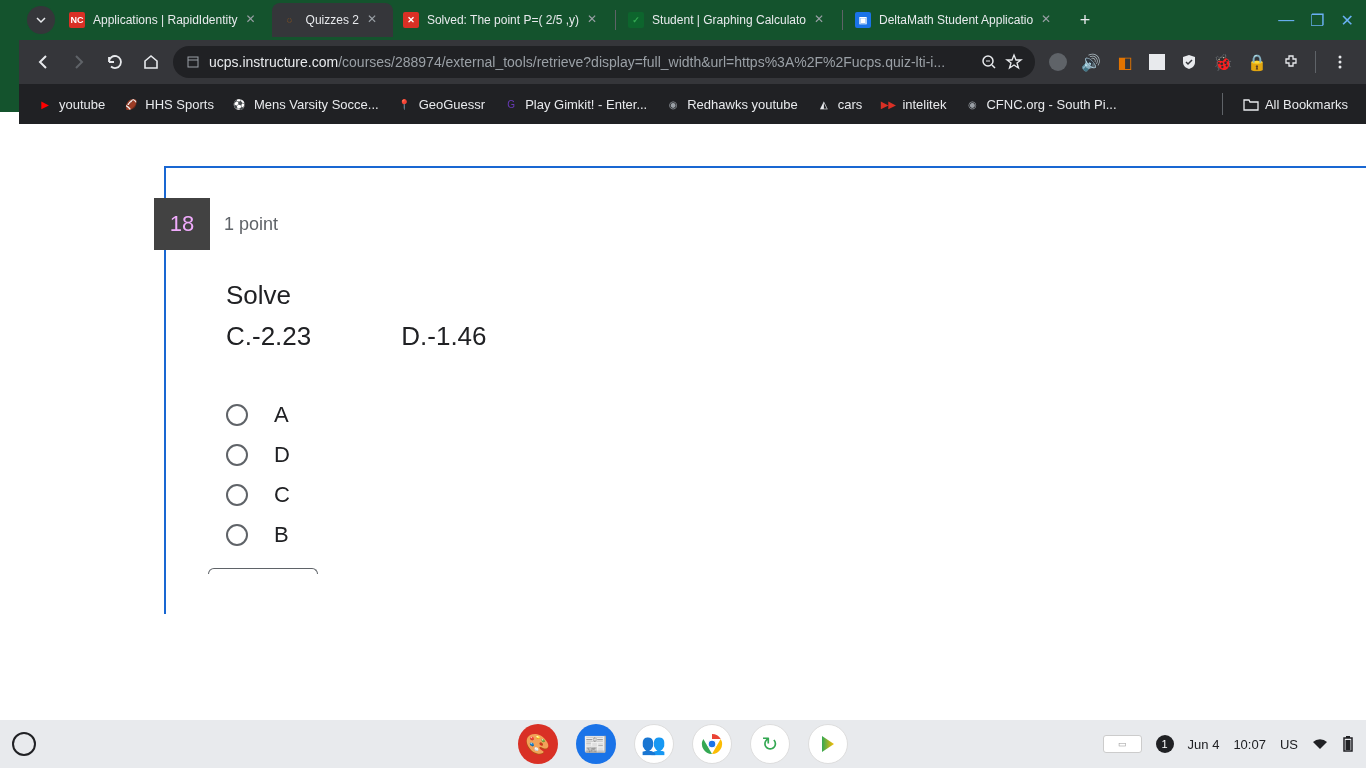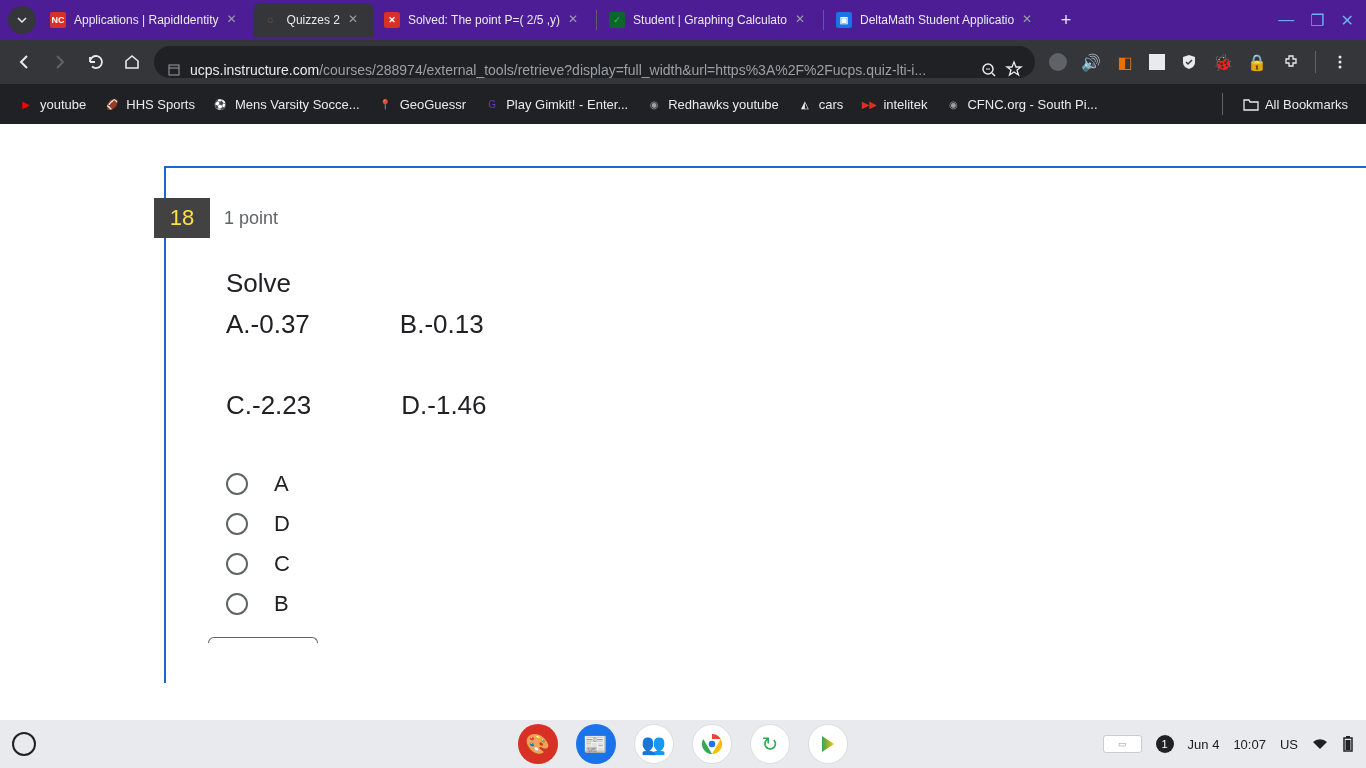--- a/index.html
+++ b/index.html
@@ -1,54 +1,54 @@
 <!DOCTYPE html>
 <html><head>
 <meta charset="utf-8">
 <style>
 * { margin: 0; padding: 0; box-sizing: border-box; font-family: Arial, sans-serif; }
 body { width: 1366px; height: 768px; overflow: hidden; background: #fff; position: relative; }
 
 
-.chrome-top { background: #4c1d95; height: 112px; }
+.chrome-top { background: #14532d; height: 112px; padding-left: 19px; }
 .tab-strip { height: 40px; display: flex; align-items: center; padding-left: 8px; }
 .tab-dropdown { width: 28px; height: 28px; border-radius: 50%; background: #35363a; display: flex; align-items: center; justify-content: center; margin-right: 4px; }
 .tab { height: 34px; display: flex; align-items: center; padding: 0 10px; color: #e8eaed; font-size: 12px; gap: 8px; border-radius: 8px 8px 0 0; min-width: 0; max-width: 230px; }
 .tab.active { background: #35363a; }
 .tab .favicon { width: 16px; height: 16px; flex-shrink: 0; display: flex; align-items: center; justify-content: center; font-size: 9px; font-weight: bold; }
 .tab .title { white-space: nowrap; overflow: hidden; text-overflow: ellipsis; flex: 1; }
 .tab .close { width: 16px; height: 16px; color: #9aa0a6; flex-shrink: 0; }
 .tab-sep { width: 1px; height: 20px; background: #5f6368; margin: 0 2px; }
 .new-tab { width: 28px; height: 28px; display: flex; align-items: center; justify-content: center; color: #e8eaed; font-size: 18px; margin-left: 4px; }
 .win-controls { margin-left: auto; display: flex; gap: 16px; padding-right: 12px; color: #9aa0a6; }
 .win-controls .min { color: #6ab0f3; }
 .win-controls .max { color: #6ab0f3; }
 .win-controls .cls { color: #6ab0f3; }
 
 .toolbar { height: 44px; background: #35363a; display: flex; align-items: center; padding: 0 10px; gap: 8px; }
 .nav-btn { width: 28px; height: 28px; display: flex; align-items: center; justify-content: center; color: #e8eaed; }
 .nav-btn.disabled { color: #5f6368; }
-.omnibox-wrap { flex: 1; display: flex; align-items: flex-end; background: #202124; border-radius: 20px; height: 32px; padding: 0 12px; gap: 8px; }
+.omnibox-wrap { flex: 1; display: flex; align-items: center; background: #202124; border-radius: 20px; height: 32px; padding: 0 12px; gap: 8px; }
 .omnibox-wrap .site-icon { width: 16px; height: 16px; display:flex; align-items:center; justify-content:center;}
 .omnibox { color: #9aa0a6; font-size: 14px; white-space: nowrap; overflow: hidden; flex:1; }
 .omnibox .host { color: #e8eaed; }
 .toolbar-icons { display: flex; gap: 14px; align-items: center; padding: 0 6px; }
 .toolbar-icons .ico { width: 20px; height: 20px; display:flex; align-items:center; justify-content:center; color:#e8eaed; }
 
 .bookmarks { height: 40px; background: #202124; display: flex; align-items: center; padding: 0 12px; gap: 6px; }
 .bm { display: flex; align-items: center; gap: 6px; color: #e8eaed; font-size: 13px; padding: 4px 6px; white-space: nowrap; }
 .bm .bico { width: 16px; height: 16px; display:flex; align-items:center; justify-content:center; font-size:10px; }
 .bm-spacer { flex: 1; }
 .bm-sep { width:1px; height:22px; background:#5f6368; margin:0 8px; }
 
 
 .content { position: absolute; top: 124px; left: 0; right: 0; bottom: 48px; background: #fff; overflow: hidden; }
 .quiz-frame { position: absolute; top: 42px; left: 164px; right: 0; border-left: 2px solid #1967d2; border-top: 2px solid #1967d2; padding: 30px 40px 40px 40px; }
 .q-header { display: flex; align-items: center; margin-left: -52px; }
-.q-num { background: #424242; color: #fde047; width: 56px; height: 40px; display: flex; align-items: center; justify-content: center; font-size: 22px; font-weight: 400; }
+.q-num { background: #424242; color: #f0abfc; width: 56px; height: 52px; display: flex; align-items: center; justify-content: center; font-size: 22px; font-weight: 400; }
 .q-points { color: #5f6368; font-size: 18px; margin-left: 14px; }
 .q-body { margin-top: 30px; margin-left: 20px; font-family: Arial, sans-serif; }
 .prompt-line { font-size: 26px; color: #202124; margin-bottom: 10px; }
 .eq-line { font-size: 26px; color: #202124; margin-bottom: 18px; }
 .eq-line sup { font-size: 18px; position: relative; top: -2px; }
 .answer-row { display: flex; gap: 90px; font-size: 26px; color: #202124; margin-bottom: 50px; }
 .answer-row:last-of-type { margin-bottom: 30px; }
 .choices { margin-top: 10px; }
 .choice { display: flex; align-items: center; gap: 26px; margin-bottom: 14px; }
 .radio { width: 22px; height: 22px; border: 2px solid #5f6368; border-radius: 50%; }
@@ -236,24 +236,20 @@
 </div>
 
 <div class="content">
   <div class="quiz-frame">
     <div class="q-header">
       <div class="q-num">18</div>
       <div class="q-points">1 point</div>
     </div>
     <div class="q-body">
       <div class="prompt-line">Solve</div>
-      <div class="answer-row">
-        <span>A.-0.37</span>
-        <span>B.-0.13</span>
-      </div>
       <div class="answer-row">
         <span>C.-2.23</span>
         <span>D.-1.46</span>
       </div>
       <div class="choices" id="choices-container">
           <div class="choice">
             <span class="radio"></span>
             <span class="choice-label">A</span>
           </div>
           <div class="choice">

